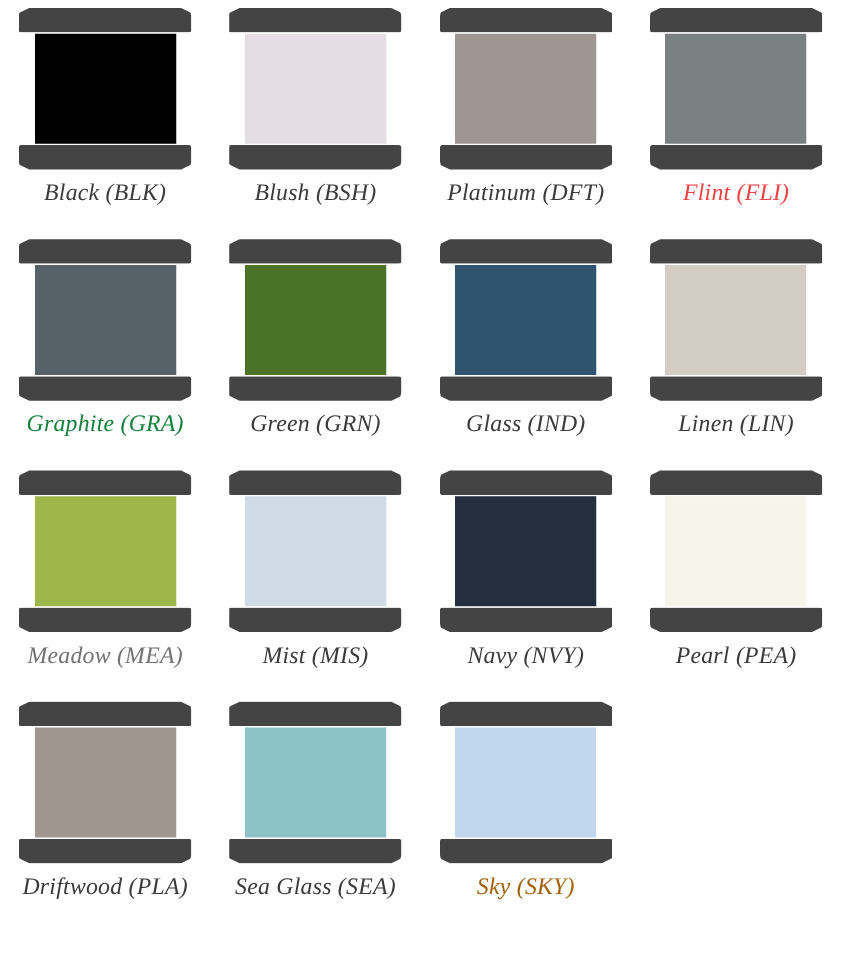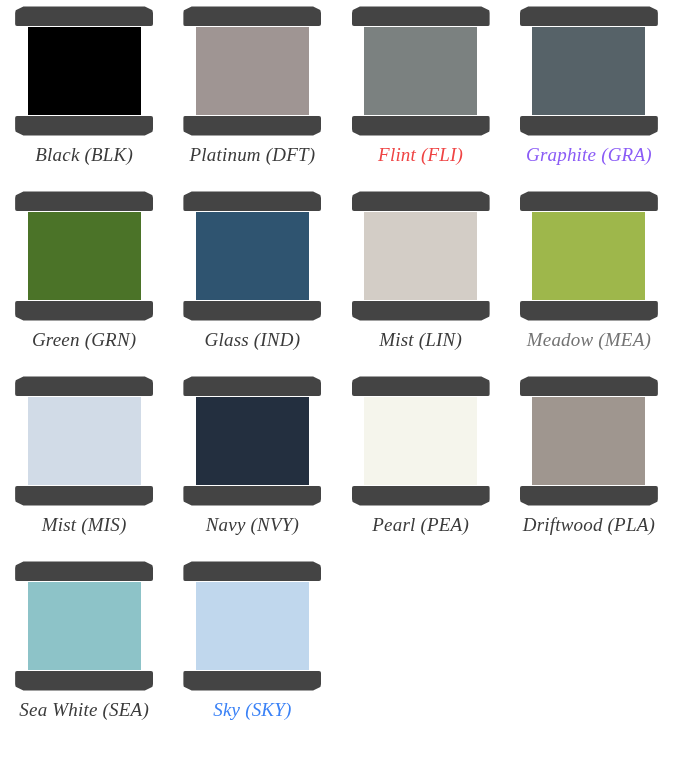--- a/index.html
+++ b/index.html
@@ -82,40 +82,48 @@
       <div class="spool">
         <div class="flange flange-top" style="background: rgb(68, 68, 68);"></div>
         <div class="thread" title="Black" style="background: rgb(0, 0, 0);"></div>
         <div class="flange flange-bottom" style="background: rgb(68, 68, 68);"></div>
       </div>
       <div class="caption" style="color: rgb(59, 59, 59);">Black (BLK)</div>
     </div>
     <div class="swatch">
       <div class="spool">
         <div class="flange flange-top" style="background: rgb(68, 68, 68);"></div>
+        <div class="thread" title="Blush" style="background: rgb(228, 222, 228);"></div>
+        <div class="flange flange-bottom" style="background: rgb(68, 68, 68);"></div>
+      </div>
+      <div class="caption" style="color: rgb(59, 59, 59);">Blush (BSH)</div>
+    </div>
+    <div class="swatch">
+      <div class="spool">
+        <div class="flange flange-top" style="background: rgb(68, 68, 68);"></div>
         <div class="thread" title="Driftwood" style="background: rgb(159, 149, 147);"></div>
         <div class="flange flange-bottom" style="background: rgb(68, 68, 68);"></div>
       </div>
       <div class="caption" style="color: rgb(59, 59, 59);">Platinum (DFT)</div>
     </div>
     <div class="swatch">
       <div class="spool">
         <div class="flange flange-top" style="background: rgb(68, 68, 68);"></div>
         <div class="thread" title="Flint" style="background: rgb(123, 129, 128);"></div>
         <div class="flange flange-bottom" style="background: rgb(68, 68, 68);"></div>
       </div>
       <div class="caption" style="color: #ef4444; text-align: right;">Flint (FLI)</div>
     </div>
     <div class="swatch">
       <div class="spool">
         <div class="flange flange-top" style="background: rgb(68, 68, 68);"></div>
         <div class="thread" title="Graphite" style="background: rgb(86, 98, 104);"></div>
         <div class="flange flange-bottom" style="background: rgb(68, 68, 68);"></div>
       </div>
-      <div class="caption" style="color: #8b5cf6;">Graphite (GRA)</div>
+      <div class="caption" style="color: #15803d;">Graphite (GRA)</div>
     </div>
     <div class="swatch">
       <div class="spool">
         <div class="flange flange-top" style="background: rgb(68, 68, 68);"></div>
         <div class="thread" title="Green" style="background: rgb(75, 115, 40);"></div>
         <div class="flange flange-bottom" style="background: rgb(68, 68, 68);"></div>
       </div>
       <div class="caption" style="color: rgb(59, 59, 59);">Green (GRN)</div>
     </div>
     <div class="swatch">
@@ -125,21 +133,21 @@
         <div class="flange flange-bottom" style="background: rgb(68, 68, 68);"></div>
       </div>
       <div class="caption" style="color: rgb(59, 59, 59);">Glass (IND)</div>
     </div>
     <div class="swatch">
       <div class="spool">
         <div class="flange flange-top" style="background: rgb(68, 68, 68);"></div>
         <div class="thread" title="Linen" style="background: rgb(211, 205, 198);"></div>
         <div class="flange flange-bottom" style="background: rgb(68, 68, 68);"></div>
       </div>
-      <div class="caption" style="color: rgb(59, 59, 59);">Mist (LIN)</div>
+      <div class="caption" style="color: rgb(59, 59, 59);">Linen (LIN)</div>
     </div>
     <div class="swatch">
       <div class="spool">
         <div class="flange flange-top" style="background: rgb(68, 68, 68);"></div>
         <div class="thread" title="Meadow" style="background: rgb(158, 183, 75);"></div>
         <div class="flange flange-bottom" style="background: rgb(68, 68, 68);"></div>
       </div>
       <div class="caption" style="color: #737373;">Meadow (MEA)</div>
     </div>
     <div class="swatch">
@@ -173,23 +181,23 @@
         <div class="flange flange-bottom" style="background: rgb(68, 68, 68);"></div>
       </div>
       <div class="caption" style="color: rgb(59, 59, 59);">Driftwood (PLA)</div>
     </div>
     <div class="swatch">
       <div class="spool">
         <div class="flange flange-top" style="background: rgb(68, 68, 68);"></div>
         <div class="thread" title="Sea Glass" style="background: rgb(141, 195, 200);"></div>
         <div class="flange flange-bottom" style="background: rgb(68, 68, 68);"></div>
       </div>
-      <div class="caption" style="color: rgb(59, 59, 59);">Sea White (SEA)</div>
+      <div class="caption" style="color: rgb(59, 59, 59);">Sea Glass (SEA)</div>
     </div>
     <div class="swatch">
       <div class="spool">
         <div class="flange flange-top" style="background: rgb(68, 68, 68);"></div>
         <div class="thread" title="Sky" style="background: rgb(192, 215, 237);"></div>
         <div class="flange flange-bottom" style="background: rgb(68, 68, 68);"></div>
       </div>
-      <div class="caption" style="color: #3b82f6;">Sky (SKY)</div>
+      <div class="caption" style="color: #a16207;">Sky (SKY)</div>
     </div>
   </div>
 
 </body></html>

